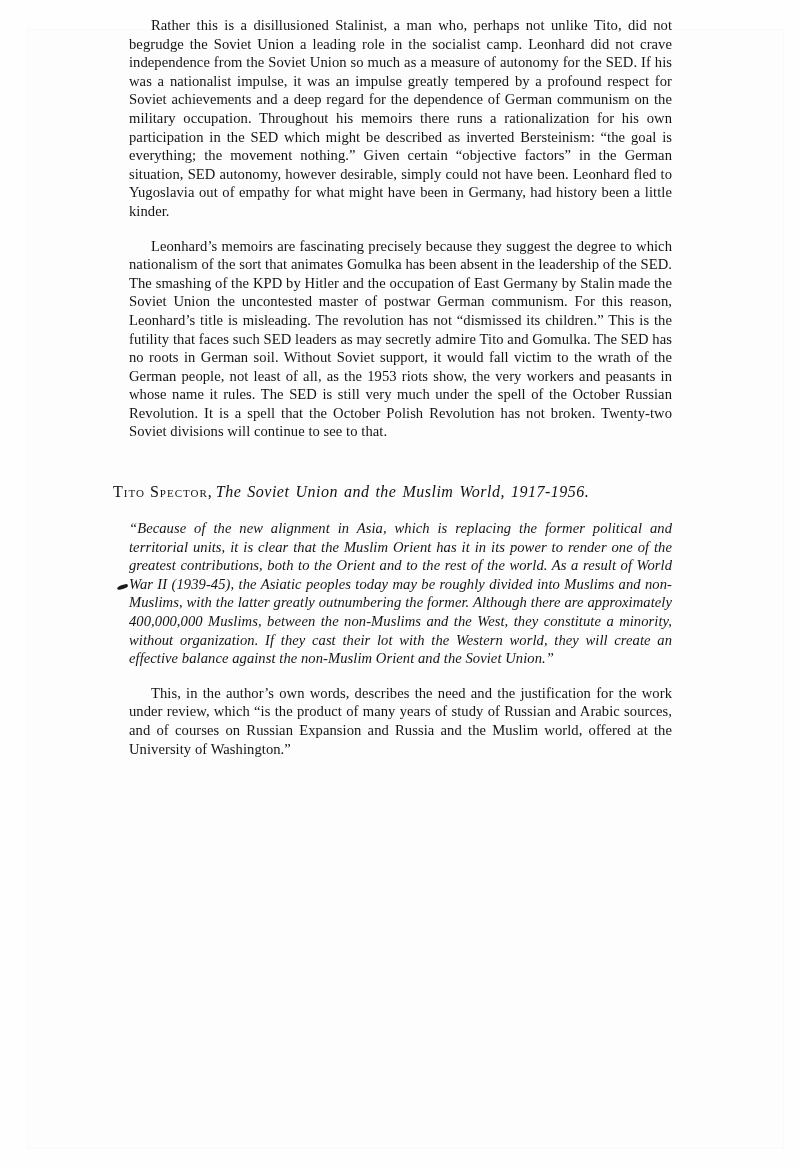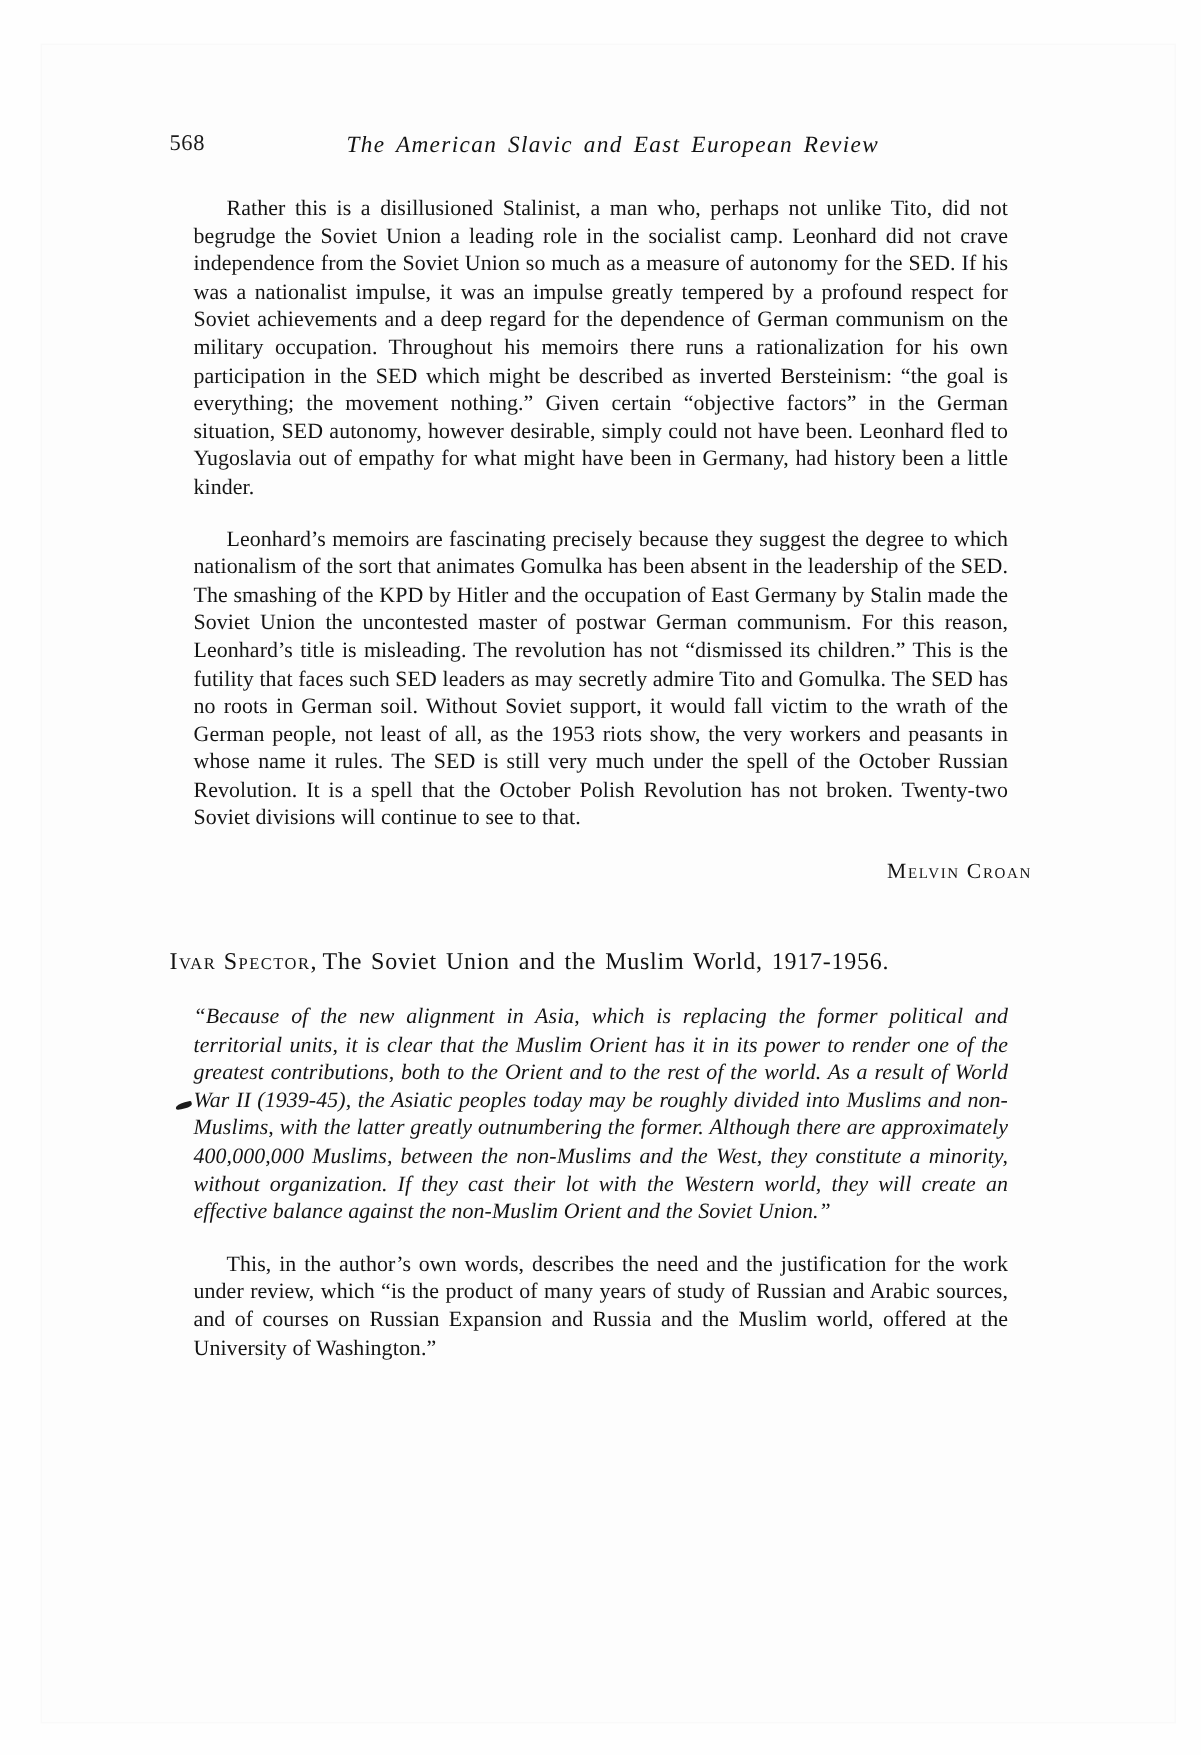--- a/index.html
+++ b/index.html
@@ -98,20 +98,21 @@
     font-size: 16px;
     line-height: 22px;
     color: #121212;
     text-align: left;
   }
   .review-heading .author {
     font-variant: small-caps;
     letter-spacing: 1.0px;
   }
   .review-heading .title {
+    font-style: italic;
     letter-spacing: 0.5px;
     word-spacing: 1.5px;
   }
   .review-heading .imprint-line {
     display: block;
     padding-left: 22px;
     letter-spacing: 0.1px;
   }
 
   .review-body { margin-top: 16px; font-style: italic; }
@@ -131,36 +132,31 @@
   .fleck-anchor { position: relative; }
 </style>
 </head>
 <body>
 
 <div class="page">
   <div class="scan-plate"></div>
 
   <div class="content">
 
-    <div class="running-head">
-      <span class="folio">568</span>
-      <span class="head-title">The American Slavic and East European Review</span>
-    </div>
 
     <div>
       <p class="body indent block-top">Rather this is a disillusioned Stalinist, a man who, perhaps not unlike Tito, did not begrudge the Soviet Union a leading role in the socialist camp. Leonhard did not crave independence from the Soviet Union so much as a measure of autonomy for the SED. If his was a nationalist impulse, it was an impulse greatly tempered by a profound respect for Soviet achievements and a deep regard for the dependence of German communism on the military occupation. Throughout his memoirs there runs a rationalization for his own participation in the SED which might be described as inverted Bersteinism: “the goal is everything; the movement nothing.” Given certain “objective factors” in the German situation, SED autonomy, however desirable, simply could not have been. Leonhard fled to Yugoslavia out of empathy for what might have been in Germany, had history been a little kinder.</p>
 
       <p class="body indent">Leonhard’s memoirs are fascinating precisely because they suggest the degree to which nationalism of the sort that animates Gomulka has been absent in the leadership of the SED. The smashing of the KPD by Hitler and the occupation of East Germany by Stalin made the Soviet Union the uncontested master of postwar German communism. For this reason, Leonhard’s title is misleading. The revolution has not “dismissed its children.” This is the futility that faces such SED leaders as may secretly admire Tito and Gomulka. The SED has no roots in German soil. Without Soviet support, it would fall victim to the wrath of the German people, not least of all, as the 1953 riots show, the very workers and peasants in whose name it rules. The SED is still very much under the spell of the October Russian Revolution. It is a spell that the October Polish Revolution has not broken. Twenty-two Soviet divisions will continue to see to that.</p>
 
-      <div class="signature">Melvin Croan</div>
     </div>
 
     <div>
       <div class="review-heading">
-        <span class="author">Ivar Spector</span><span>, </span><span class="title">The Soviet Union and the Muslim World, 1917-1956.</span>
+        <span class="author">Tito Spector</span><span>, </span><span class="title">The Soviet Union and the Muslim World, 1917-1956.</span>
       </div>
 
       <p class="body flush review-body fleck-anchor">
         <span class="ink-fleck" style="top: 66.03px;"></span>
         <span>“Because of the new alignment in Asia, which is replacing the former political and territorial units, it is clear that the Muslim Orient has it in its power to render one of the greatest contributions, both to the Orient and to the rest of the world. As a result of World War II (1939-45), the Asiatic peoples today may be roughly divided into Muslims and non-Muslims, with the latter greatly outnumbering the former. Although there are approximately 400,000,000 Muslims, between the non-Muslims and the West, they constitute a minority, without organization. If they cast their lot with the Western world, they will create an effective balance against the non-Muslim Orient and the Soviet Union.”</span>
       </p>
 
       <p class="body indent">This, in the author’s own words, describes the need and the justification for the work under review, which “is the product of many years of study of Russian and Arabic sources, and of courses on Russian Expansion and Russia and the Muslim world, offered at the University of Washington.”</p>
 
     </div>

